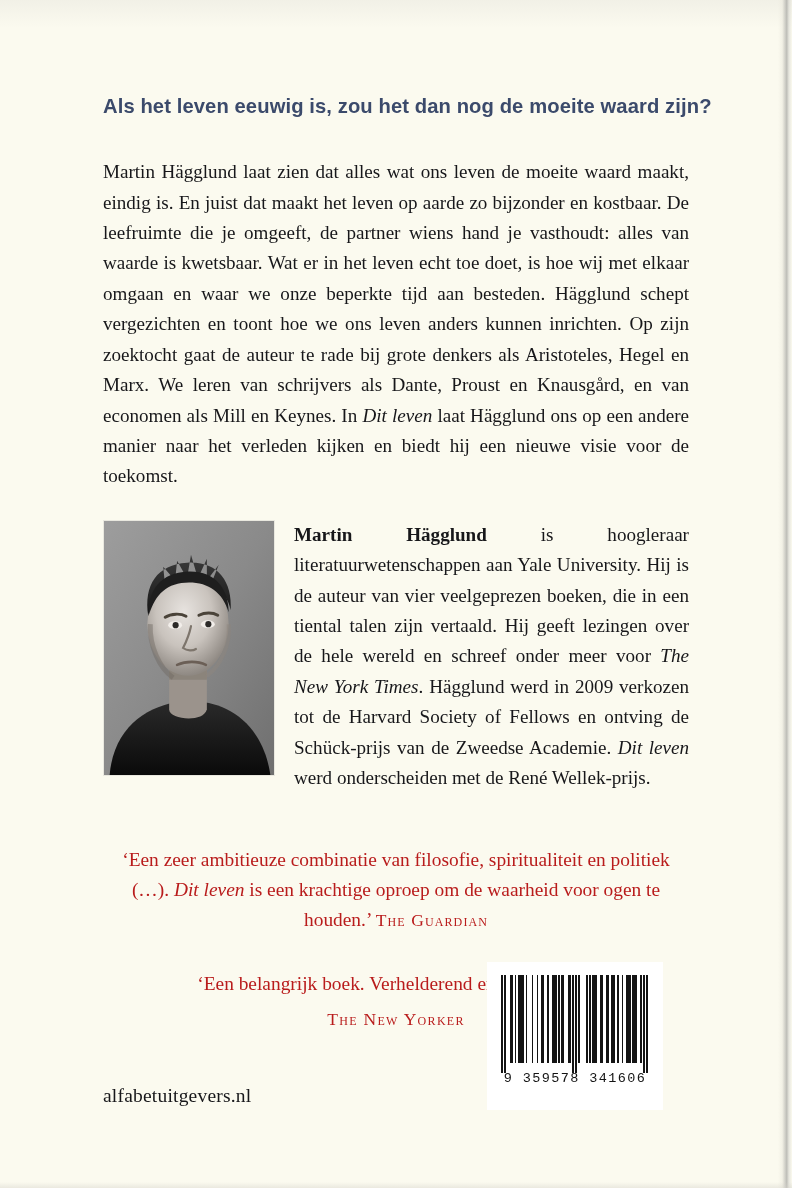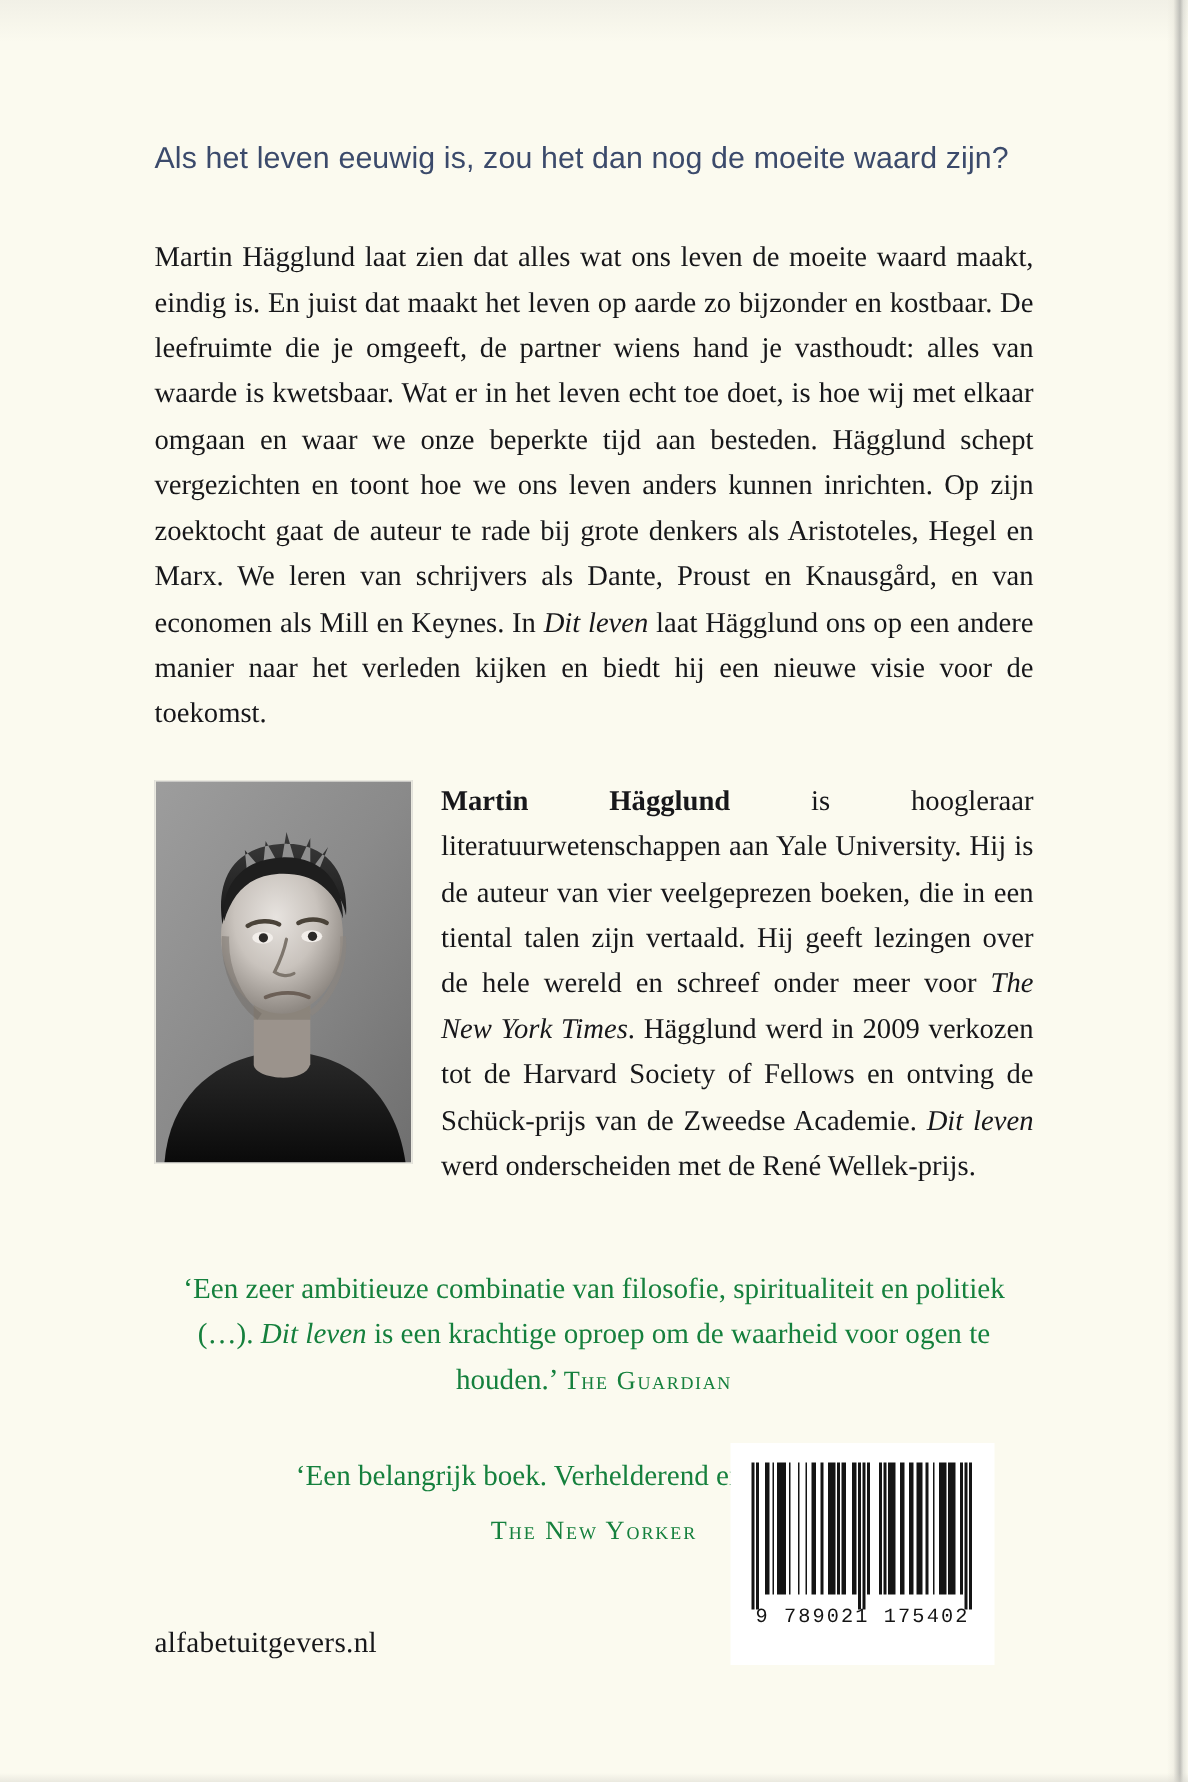--- a/index.html
+++ b/index.html
@@ -60,21 +60,21 @@
     left: 103px;
     top: 0;
     width: 586px;
   }
 
   
   .headline {
     font-family: "Liberation Sans", sans-serif;
     color: #3b4a6b;
     font-size: 20.2px;
-    font-weight: 400;
+    font-weight: 700;
     letter-spacing: 0.1px;
     line-height: 1.3;
     margin: 0;
     padding-top: 93px;
     text-align: left;
     white-space: nowrap;
   }
 
   
   .blurb {
@@ -124,21 +124,21 @@
   
   .quotes {
     margin-top: 52px;
     text-align: center;
     color: #3b4a6b;
   }
   .quote {
     font-family: "Liberation Serif", serif;
     font-size: 19.4px;
     line-height: 30px;
-    color: #15803d;
+    color: #b91c1c;
   }
   .quote em { font-style: italic; }
   .quote-2 { margin-top: 34px; }
   .source {
     font-variant: small-caps;
     font-size: 17.5px;
     letter-spacing: 1.1px;
   }
   .source-block {
     display: block;
@@ -342,21 +342,21 @@
           <span style="width: 4.65px;"></span>
           <span class="w" style="width: 1.55px;"></span>
           <span style="width: 4.65px;"></span>
           <span class="w" style="width: 3.1px;"></span>
           <span style="width: 1.55px;"></span>
           <span class="w" style="width: 1.55px;"></span>
           <span class="guard" style="width: 1.55px;"></span>
           <span class="w" style="width: 1.55px;"></span>
           <span class="guard" style="width: 1.55px;"></span>
         </div>
-      <div class="barcode-digits">9 789021 175402</div>
+      <div class="barcode-digits">9 359578 341606</div>
     </div>
 
     <div class="publisher-url">alfabetuitgevers.nl</div>
   </div>
 
   <div class="edge-shadow"></div>
   <div class="edge-shadow-bottom"></div>
 </div>
 
 </body></html>

